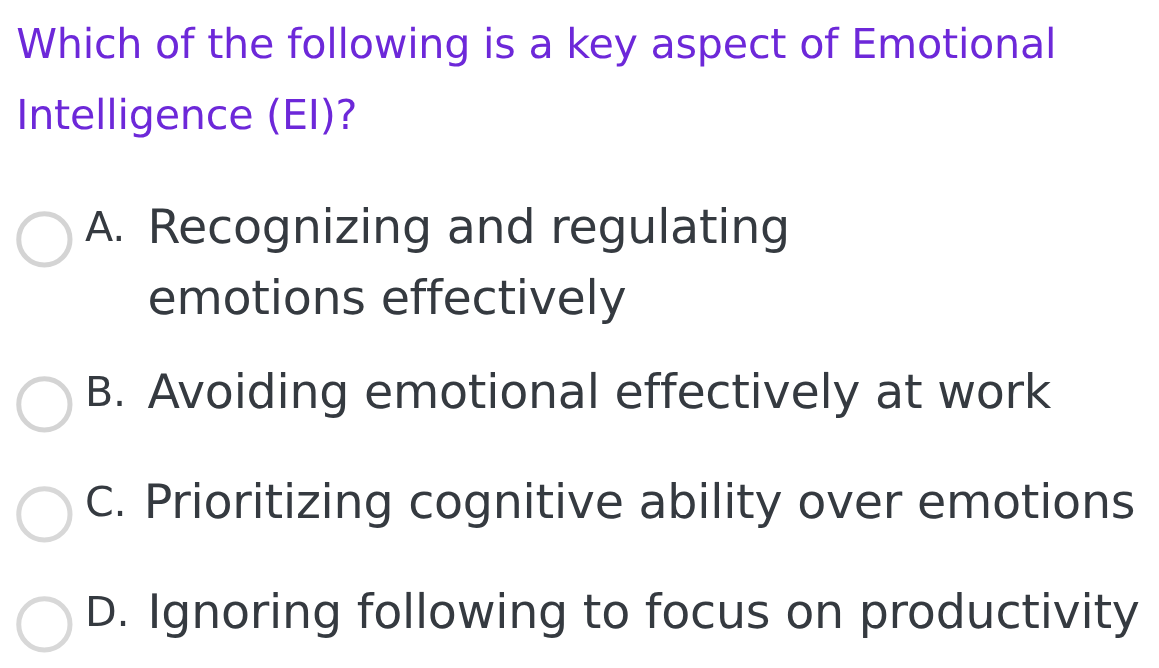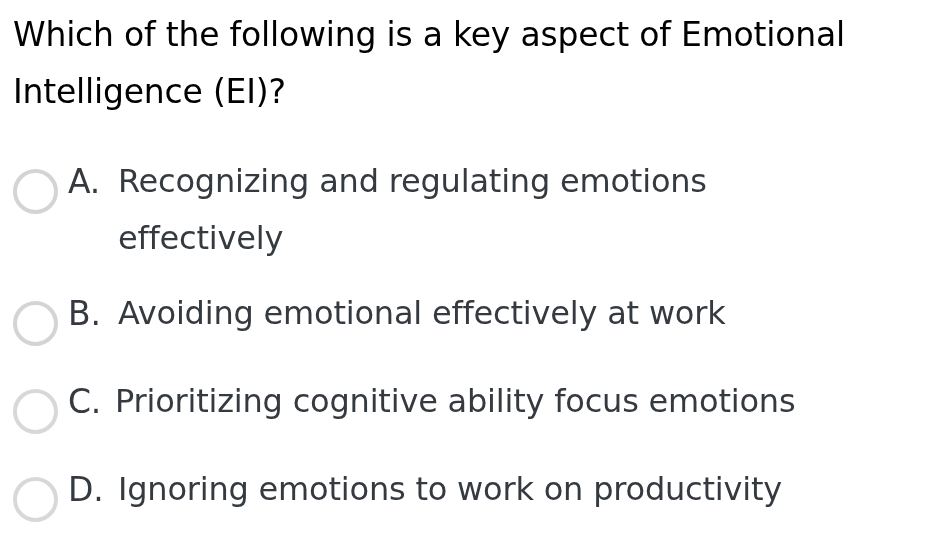--- a/index.html
+++ b/index.html
@@ -22,21 +22,21 @@
     background: #ffffff;
   }
   .question-stem {
     position: absolute;
     left: 13px;
     top: 6px;
     width: 910px;
     font-size: 33px;
     line-height: 57px;
     letter-spacing: -0.2px;
-    color: #000000;
+    color: #6d28d9;
     font-weight: 400;
   }
   .options-list {
     position: absolute;
     left: 0;
     top: 153px;
     width: 927px;
   }
   .option-row {
     position: relative;
@@ -80,21 +80,21 @@
     letter-spacing: -0.2px;
     white-space: nowrap;
   }
   .opt-a .option-letter,
   .opt-b .option-letter,
   .opt-d .option-letter { width: 50px; }
   .opt-c .option-letter { width: 47px; }
 
   .option-text {
     flex: 1 1 auto;
-    font-size: 32px;
+    font-size: 38px;
     line-height: 57px;
     color: #353a40;
     letter-spacing: -0.2px;
     padding-right: 8px;
   }
   .opt-a .option-text { max-width: 680px; }
 </style>
 </head>
 <body>
 
@@ -117,26 +117,26 @@
       <span class="option-body">
         <span class="option-letter">B.</span>
         <span class="option-text">Avoiding emotional effectively at work</span>
       </span>
     </div>
 
     <div class="option-row opt-c">
       <span class="radio-outer"></span>
       <span class="option-body">
         <span class="option-letter">C.</span>
-        <span class="option-text">Prioritizing cognitive ability focus emotions</span>
+        <span class="option-text">Prioritizing cognitive ability over emotions</span>
       </span>
     </div>
 
     <div class="option-row opt-d">
       <span class="radio-outer"></span>
       <span class="option-body">
         <span class="option-letter">D.</span>
-        <span class="option-text">Ignoring emotions to work on productivity</span>
+        <span class="option-text">Ignoring following to focus on productivity</span>
       </span>
     </div>
 
   </div>
 </div>
 
 </body></html>

